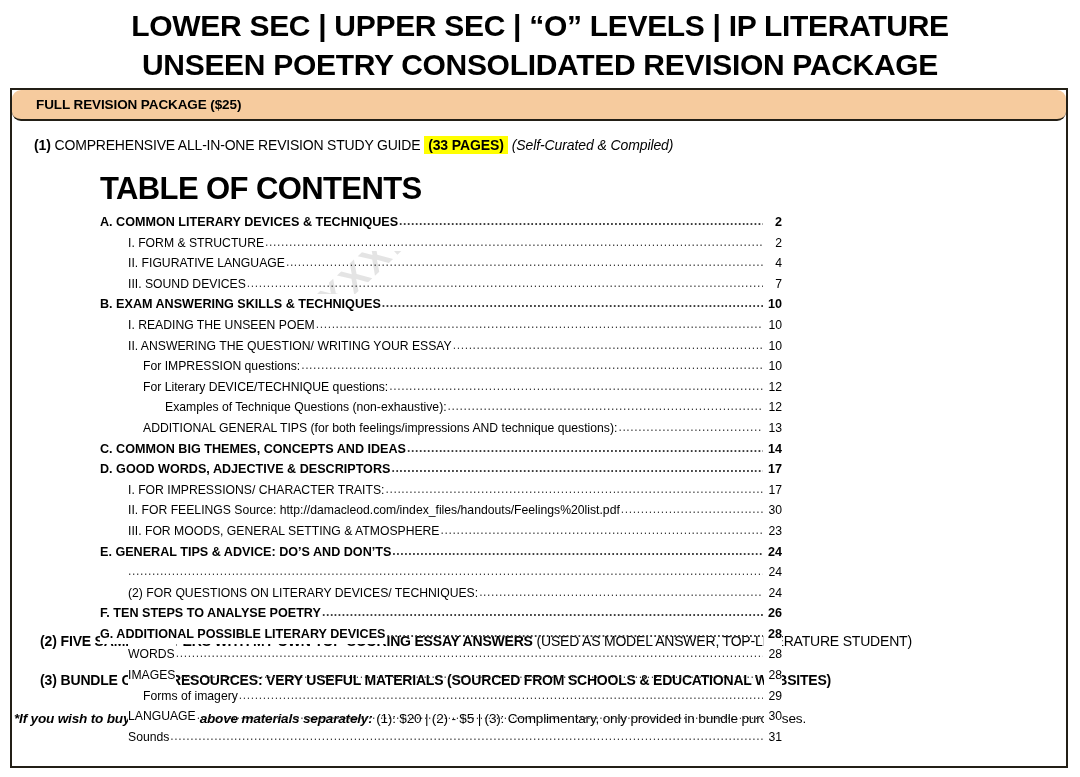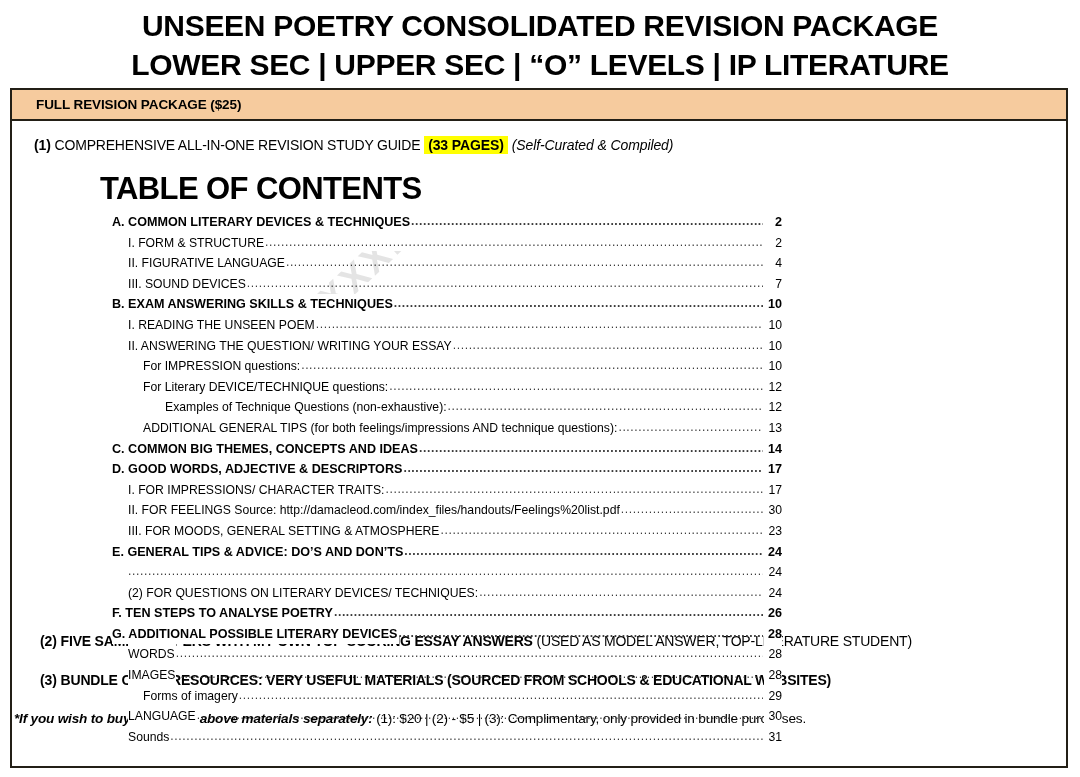--- a/index.html
+++ b/index.html
@@ -43,20 +43,21 @@
 
   
   #package-header-bar {
     background: #f6cb9e;
     border-bottom: 2px solid #231f16;
     height: 31px;
     display: flex;
     align-items: center;
     padding-left: 24px;
     box-sizing: border-box;
+    border-radius: 9px;
   }
   #package-header-label {
     font-weight: bold;
     font-size: 13.5px;
     letter-spacing: -0.1px;
   }
 
   
   #package-body {
     position: relative;
@@ -131,21 +132,21 @@
     margin: 0 1px 1px 0;
   }
   .toc-row .toc-page {
     flex: 0 0 auto;
     background: #ffffff;
     padding-left: 1px;
     text-align: right;
     min-width: 17px;
   }
   
-  .lvl0 { margin-left: 12px; font-weight: bold; font-size: 12.6px; }
+  .lvl0 { margin-left: 0; font-weight: bold; font-size: 12.6px; }
   .lvl0 .toc-page { font-weight: bold; font-size: 12.6px; }
   .lvl1 { margin-left: 28px; font-weight: normal; }
   .lvl2 { margin-left: 43px; font-weight: normal; }
   .lvl3 { margin-left: 65px; font-weight: normal; }
 
   
   #item2-line, #item3-line {
     position: absolute;
     left: 28px;
     font-size: 14px;
@@ -190,22 +191,22 @@
     font-weight: bold;
     letter-spacing: 3px;
     color: rgba(120,120,120,0.20);
     white-space: nowrap;
   }
 </style>
 </head>
 <body>
 
 <div id="title-block">
+  <div class="title-line">LOWER SEC | UPPER SEC | “O” LEVELS | IP LITERATURE</div>
   <div class="title-line">UNSEEN POETRY CONSOLIDATED REVISION PACKAGE</div>
-  <div class="title-line">LOWER SEC | UPPER SEC | “O” LEVELS | IP LITERATURE</div>
 </div>
 
 <div id="package-box">
 
   <div id="package-header-bar">
     <span id="package-header-label">FULL REVISION PACKAGE ($25)</span>
   </div>
 
   <div id="package-body">
 

